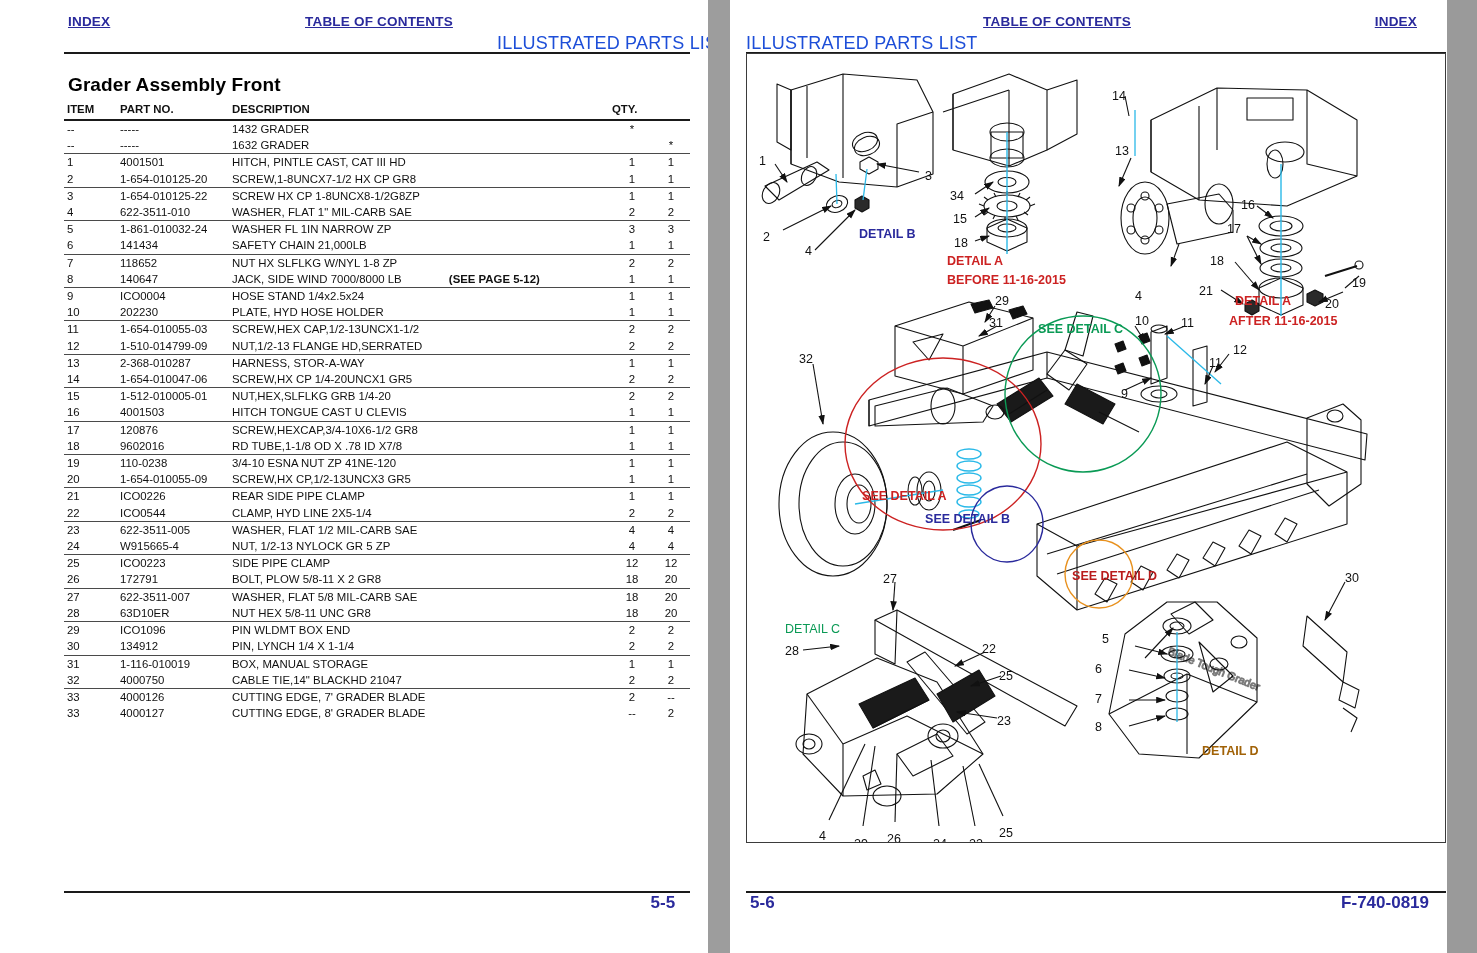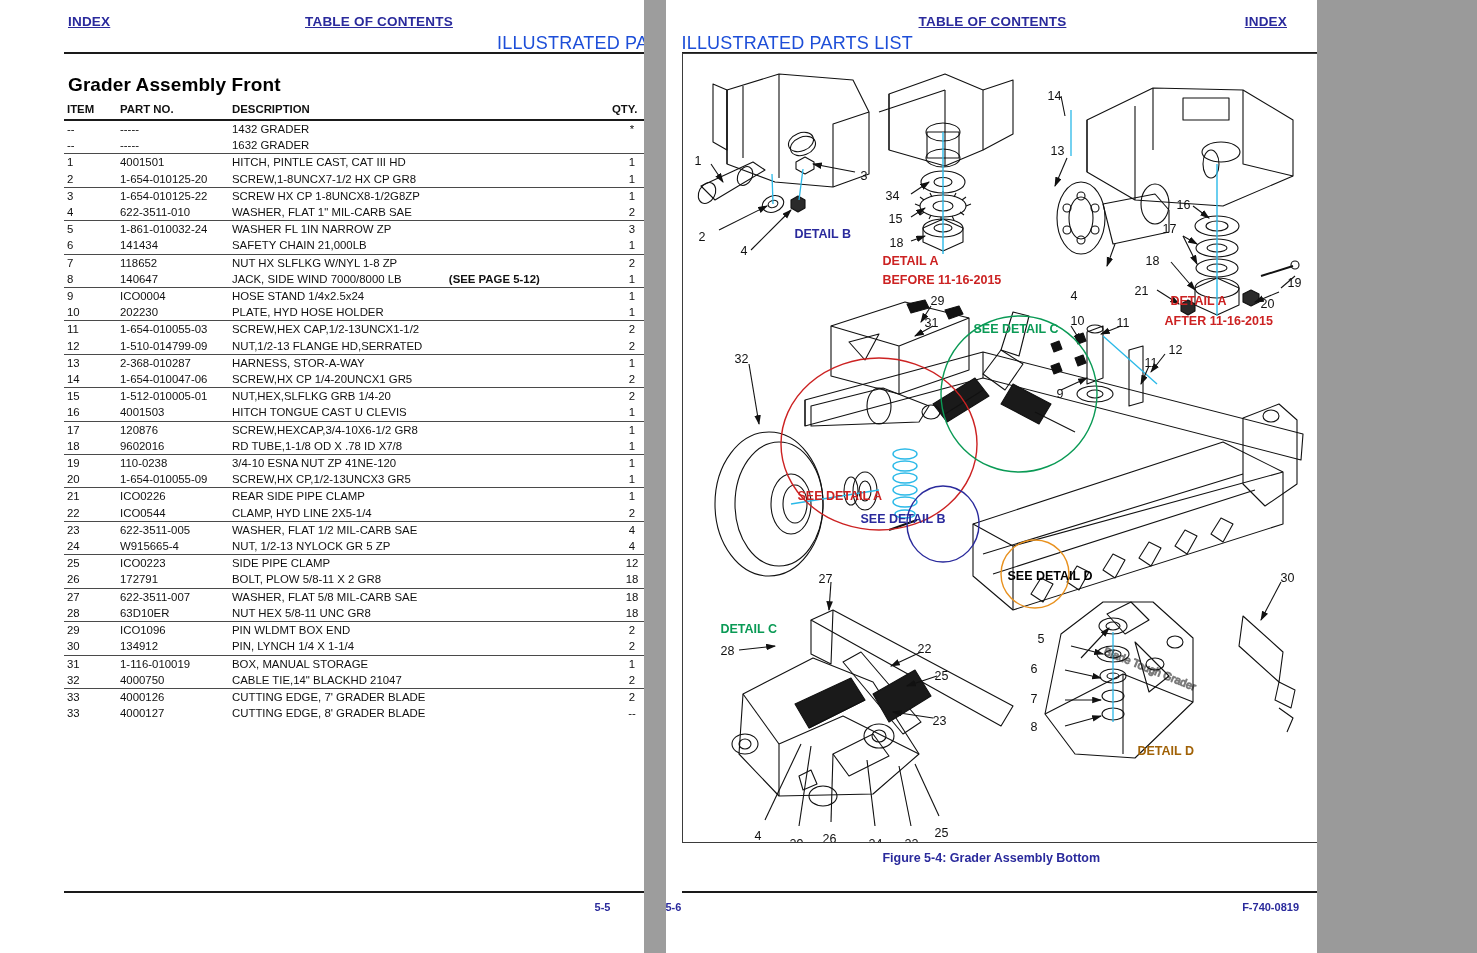--- a/index.html
+++ b/index.html
@@ -4,21 +4,21 @@
 <title>Illustrated Parts List</title>
 <style>
   * { box-sizing: border-box; }
   html, body {
     margin: 0; padding: 0;
     width: 1477px; height: 953px;
     background: #9a9a9a;
     font-family: "Liberation Sans", sans-serif;
     overflow: hidden;
   }
-  #viewer { position: relative; width: 1317px; height: 953px; display: flex; background: #9d9d9d; justify-content: flex-end; }
+  #viewer { position: relative; width: 1447px; height: 953px; display: flex; background: #9d9d9d; justify-content: flex-end; }
 
   .page { position: relative; background: #ffffff; height: 953px; overflow: hidden; }
   .page-left  { width: 723px; }
   .page-gap   { width: 22px; background: #9d9d9d; height: 953px; flex: 0 0 22px; }
   .page-right { width: 732px; }
 
   
   .hdr { position: relative; height: 56px; }
   .navlink {
     position: absolute;
@@ -81,21 +81,21 @@
   .c-q1   { width: 40px; text-align: center; }
   .c-q2   { width: 38px; text-align: center; }
   th.c-qty-head { text-align: center; }
   tr.band-top > td { border-top: 1.6px solid #4a4a4a; }
   tr.head-rule > th { border-bottom: 2px solid #1a1a1a; }
   .bold { font-weight: bold; padding-left: 44px; }
   .pgnum {
     position: absolute;
     color: #2a2a9c;
     font-weight: bold;
-    font-size: 11px;
+    font-size: 17px;
   }
   .foot-rule { position: absolute; height: 2px; background: #1a1a1a; }
 
   
   .figbox {
     position: absolute;
     left: 16px; top: 53px;
     width: 700px; height: 790px;
     border: 1.5px solid #3b3b3b;
     background: #fff;
@@ -667,22 +667,22 @@
 
       <div id="fig-labels">
           <div class="lbl" style="left: 112px; top: 173px; color: rgb(42, 42, 156); font-weight: bold;">DETAIL B</div>
           <div class="lbl" style="left: 200px; top: 200px; color: rgb(204, 34, 34); font-weight: bold;">DETAIL A</div>
           <div class="lbl" style="left: 200px; top: 219px; color: rgb(204, 34, 34); font-weight: bold;">BEFORE 11-16-2015</div>
           <div class="lbl" style="left: 488px; top: 240px; color: rgb(204, 34, 34); font-weight: bold;">DETAIL A</div>
           <div class="lbl" style="left: 482px; top: 260px; color: rgb(204, 34, 34); font-weight: bold;">AFTER 11-16-2015</div>
           <div class="lbl" style="left: 291px; top: 268px; color: rgb(10, 154, 85); font-weight: bold;">SEE DETAIL C</div>
           <div class="lbl" style="left: 115px; top: 435px; color: rgb(204, 34, 34); font-weight: bold;">SEE DETAIL A</div>
           <div class="lbl" style="left: 178px; top: 458px; color: rgb(42, 42, 156); font-weight: bold;">SEE DETAIL B</div>
-          <div class="lbl" style="left: 325px; top: 515px; color: #000000; font-weight: bold;">SEE DETAIL D</div>
-          <div class="lbl" style="left: 38px; top: 568px; color: rgb(10, 154, 85); font-weight: bold;">DETAIL C</div>
+          <div class="lbl" style="left: 325px; top: 515px; color: #b91c1c; font-weight: bold;">SEE DETAIL D</div>
+          <div class="lbl" style="left: 38px; top: 568px; color: rgb(10, 154, 85); font-weight: normal;">DETAIL C</div>
           <div class="lbl" style="left: 455px; top: 690px; color: #a16207; font-weight: bold;">DETAIL D</div>
         </div>
       <div id="fig-numbers">
           <div class="lbl" style="left: 365px; top: 35px;">14</div>
           <div class="lbl" style="left: 368px; top: 90px;">13</div>
           <div class="lbl" style="left: 12px; top: 100px;">1</div>
           <div class="lbl" style="left: 178px; top: 115px;">3</div>
           <div class="lbl" style="left: 203px; top: 135px;">34</div>
           <div class="lbl" style="left: 494px; top: 144px;">16</div>
           <div class="lbl" style="left: 206px; top: 158px;">15</div>
@@ -715,19 +715,18 @@
           <div class="lbl" style="left: 348px; top: 666px;">8</div>
           <div class="lbl" style="left: 72px; top: 775px;">4</div>
           <div class="lbl" style="left: 107px; top: 783px;">29</div>
           <div class="lbl" style="left: 140px; top: 778px;">26</div>
           <div class="lbl" style="left: 186px; top: 783px;">24</div>
           <div class="lbl" style="left: 222px; top: 783px;">22</div>
           <div class="lbl" style="left: 252px; top: 772px;">25</div>
         </div>
     </div>
 
-    <div class="figcap">Figure 5-4:  Grader Assembly Bottom</div>
 
     <div class="foot-rule" style="left:16px; bottom:60px; width:700px;"></div>
-    <div class="pgnum" style="left:0; bottom:40px;">5-6</div>
+    <div class="pgnum" style="left:20px; bottom:40px;">5-6</div>
     <div class="pgnum" style="right:18px; bottom:40px;">F-740-0819</div>
   </div>
 </div>
 
 </body></html>

